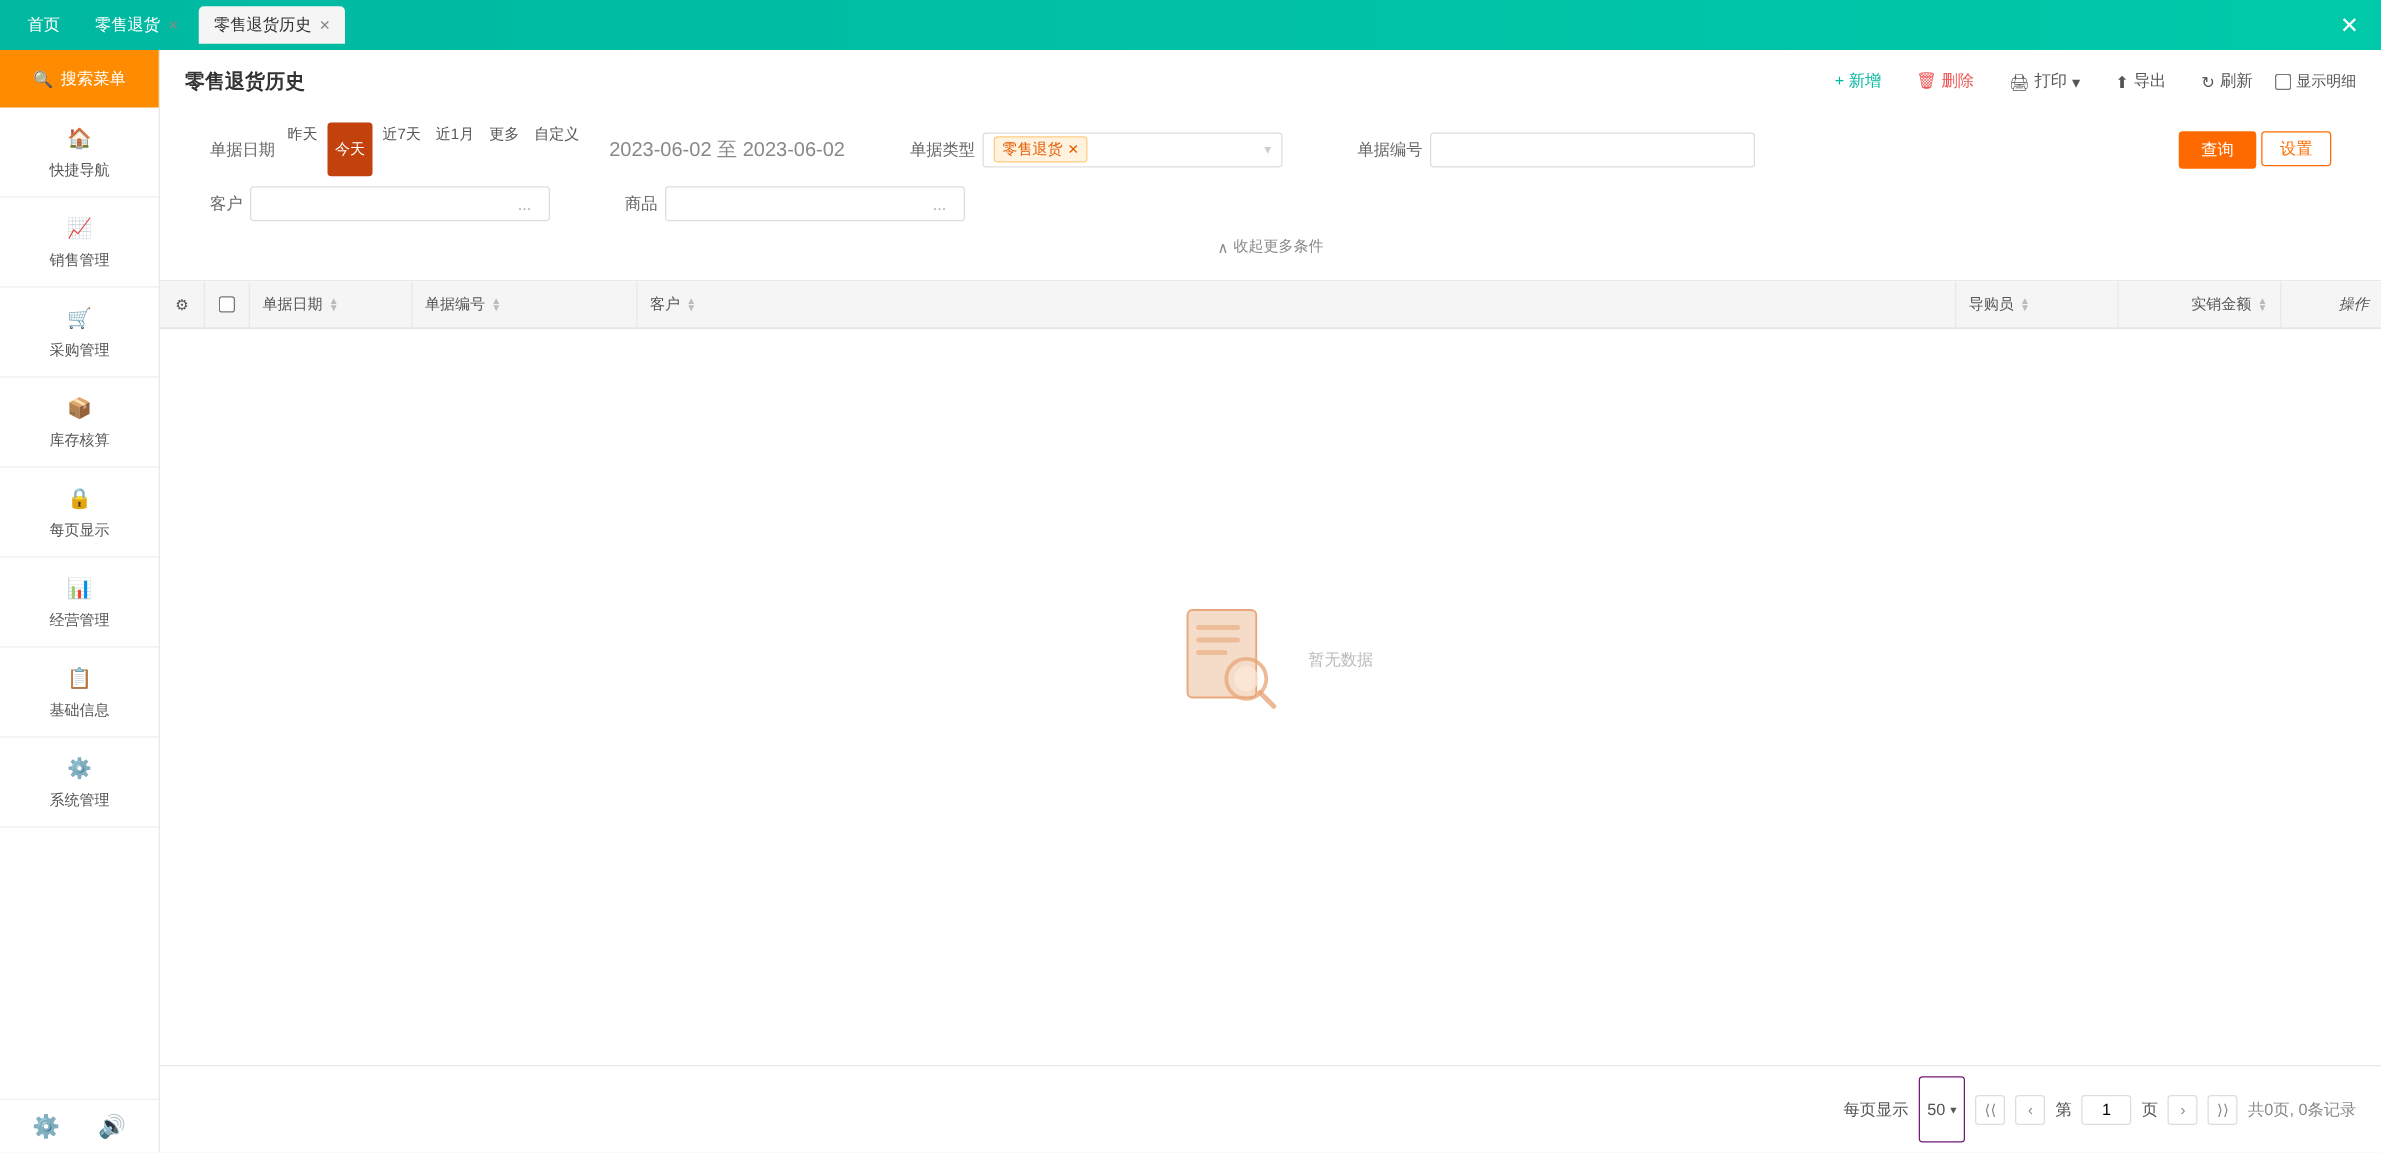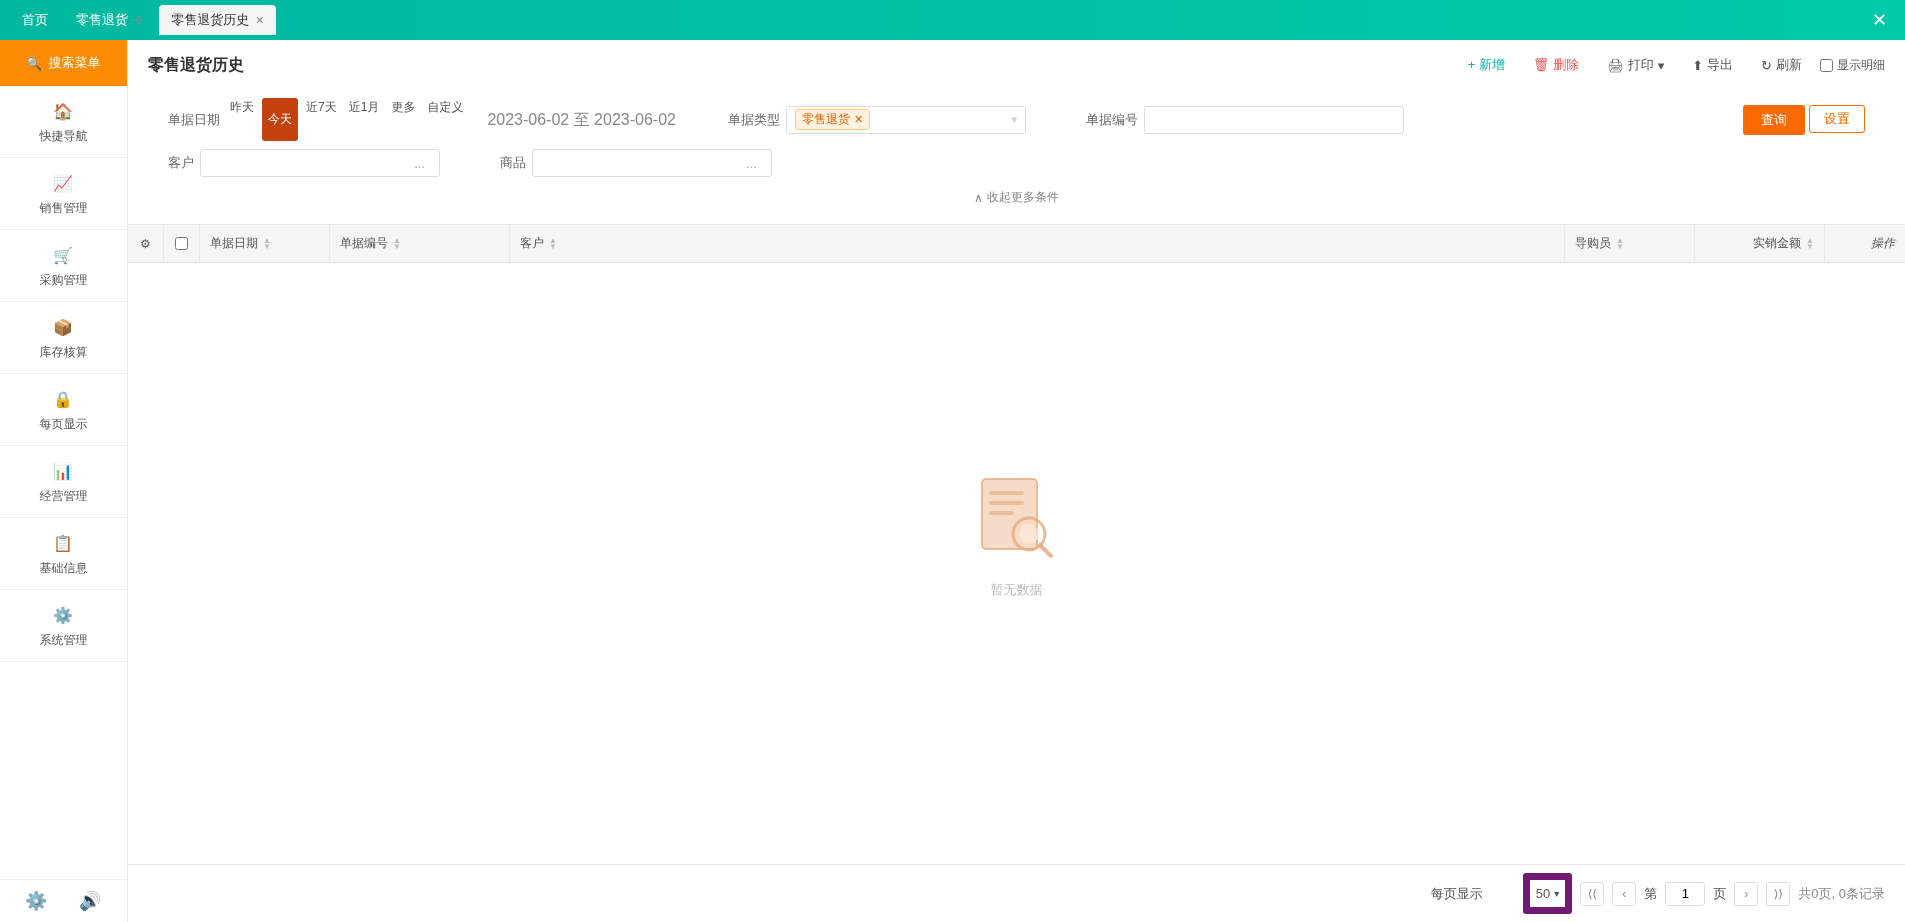--- a/index.html
+++ b/index.html
@@ -327,21 +327,21 @@
     .th.amount { width: 130px; justify-content: flex-end; }
     .th.ops { width: 80px; justify-content: flex-end; border-right: none; font-style: italic; }
     .sort-arrows { display: flex; flex-direction: column; margin-left: 2px; }
     .sort-arrow { font-size: 8px; line-height: 1; color: #bbb; }
     .sort-arrow.up { margin-bottom: -2px; }
 
     
     .empty-state {
       flex: 1;
       display: flex;
-      flex-direction: column;
+      flex-direction: row;
       align-items: center;
       justify-content: center;
       gap: 12px;
       padding-bottom: 60px;
     }
     .empty-icon {
       width: 100px;
       height: 100px;
     }
     .empty-text {
@@ -355,29 +355,28 @@
       align-items: center;
       justify-content: flex-end;
       padding: 8px 20px;
       background: #fff;
       border-top: 1px solid #e8e8e8;
       gap: 8px;
       font-size: 13px;
       color: #555;
     }
     .page-size-select {
-      border: 7px solid #701a75;
-      border-radius: 3px;
-      padding: 6px 6px;
-      font-size: 13px;
-      cursor: pointer;
-      display: flex;
-      align-items: center;
-      gap: 4px;
-      margin-left: 32px;
+      border: 1px solid #701a75;
+      border-radius: 3px;
+      padding: 18px 6px;
+      font-size: 13px;
+      cursor: pointer;
+      display: flex;
+      align-items: center;
+      gap: 4px;
     }
     .page-nav-btn {
       width: 24px;
       height: 24px;
       display: flex;
       align-items: center;
       justify-content: center;
       border: 1px solid #ddd;
       border-radius: 3px;
       cursor: pointer;

